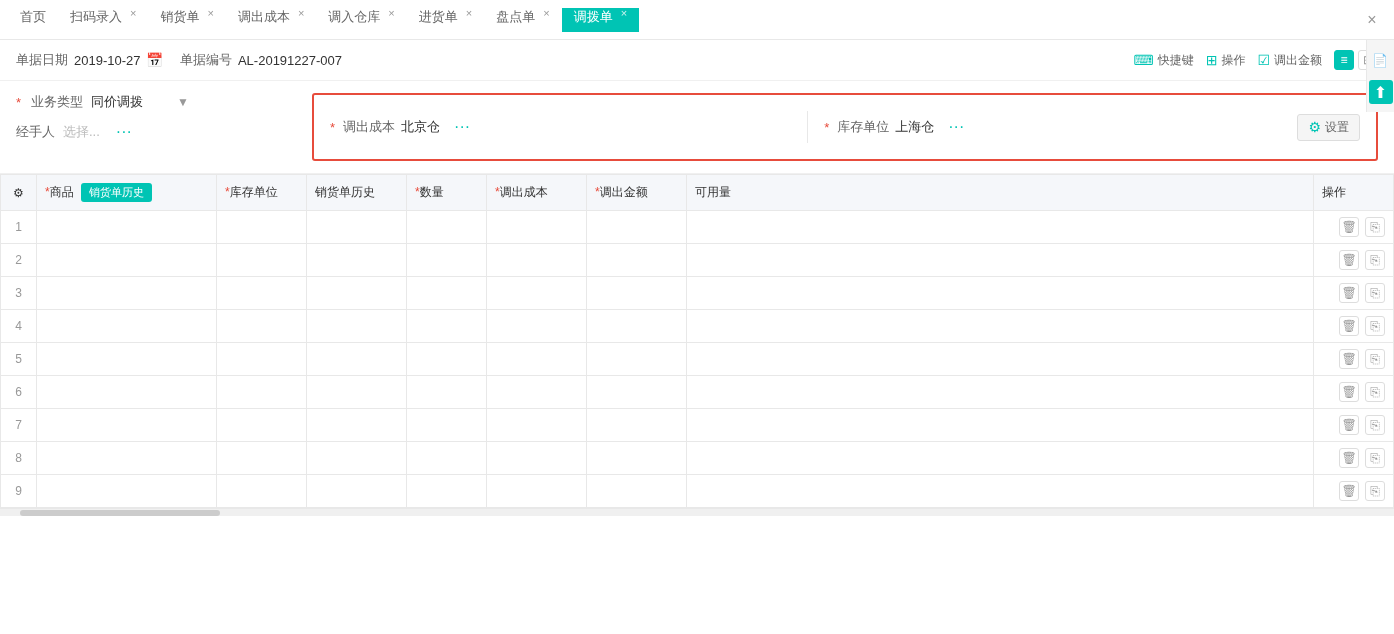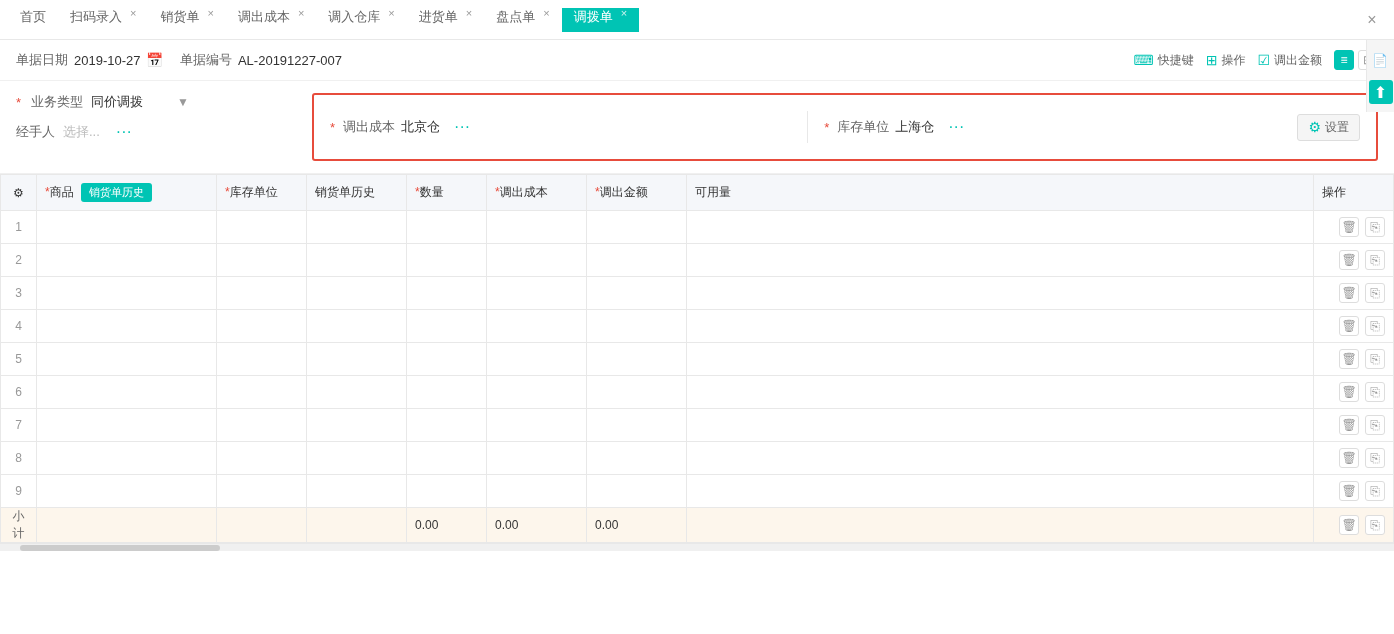--- a/index.html
+++ b/index.html
@@ -578,36 +578,20 @@
       <td></td>
       <td></td>
       <td></td>
       <td>
         <div class="action-cell">
           <span class="action-btn">🗑</span>
           <span class="action-btn">⎘</span>
         </div>
       </td>
     </tr>
-        <tr class="subtotal-row">
-      <td style="color:#666;">小计</td>
-      <td></td>
-      <td></td>
-      <td></td>
-      <td style="color:#333;">0.00</td>
-      <td style="color:#333;">0.00</td>
-      <td style="color:#333;">0.00</td>
-      <td></td>
-      <td>
-        <div class="action-cell">
-          <span class="action-btn">🗑</span>
-          <span class="action-btn">⎘</span>
-        </div>
-      </td>
-    </tr>
       </tbody>
   </table>
 </div>
 
 <div class="scrollbar-x">
   <div class="scrollbar-thumb"></div>
 </div>
 
 <div class="right-sidebar">
   <div class="sidebar-icon-btn">📄</div>

